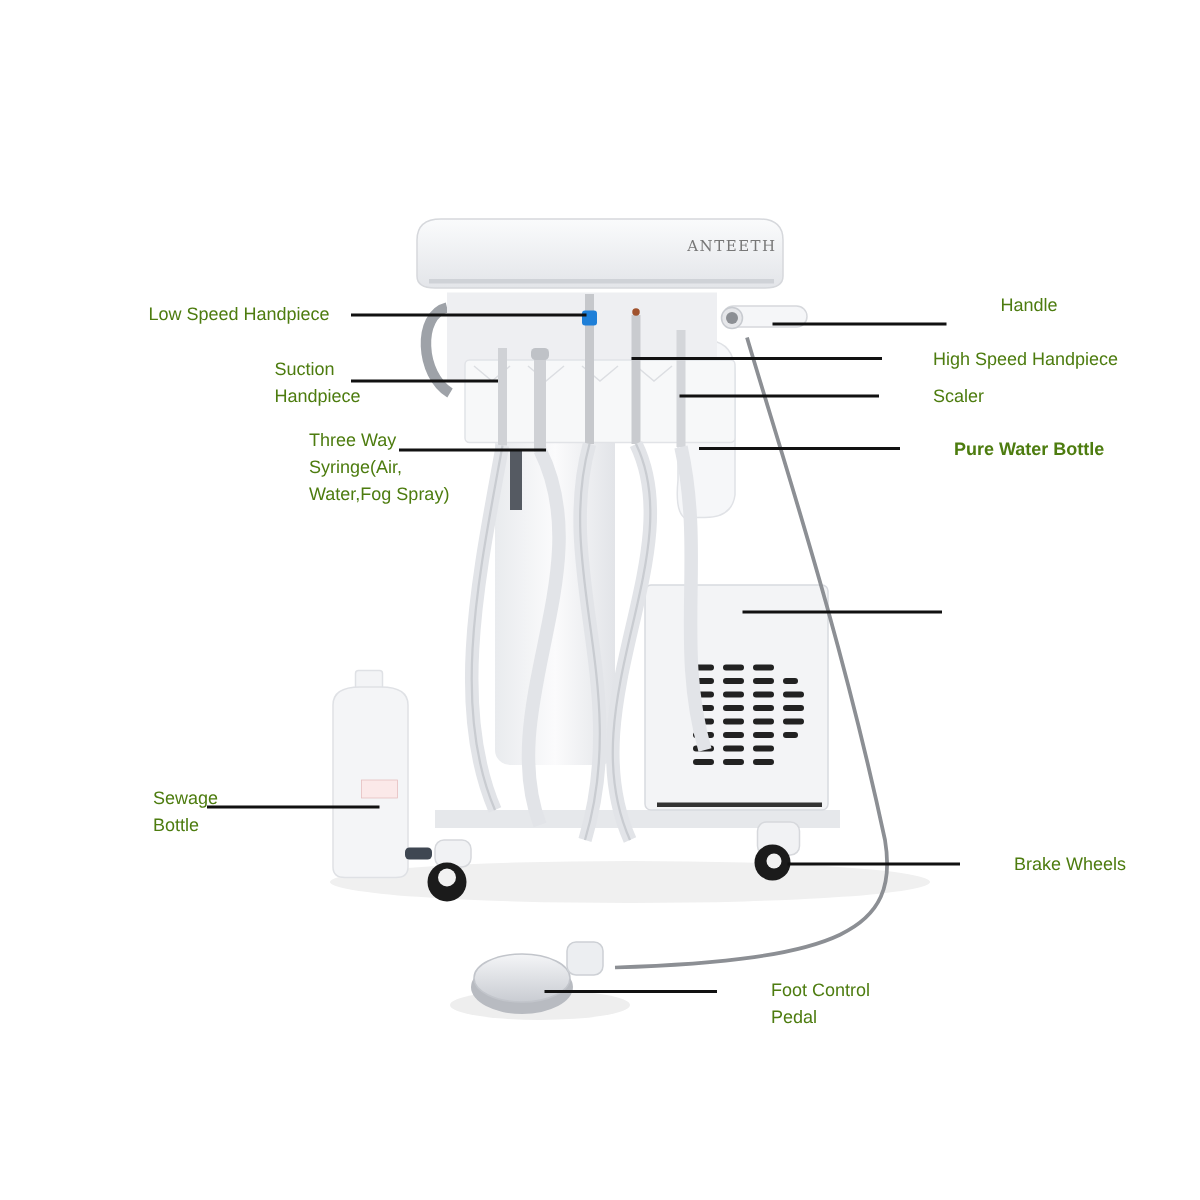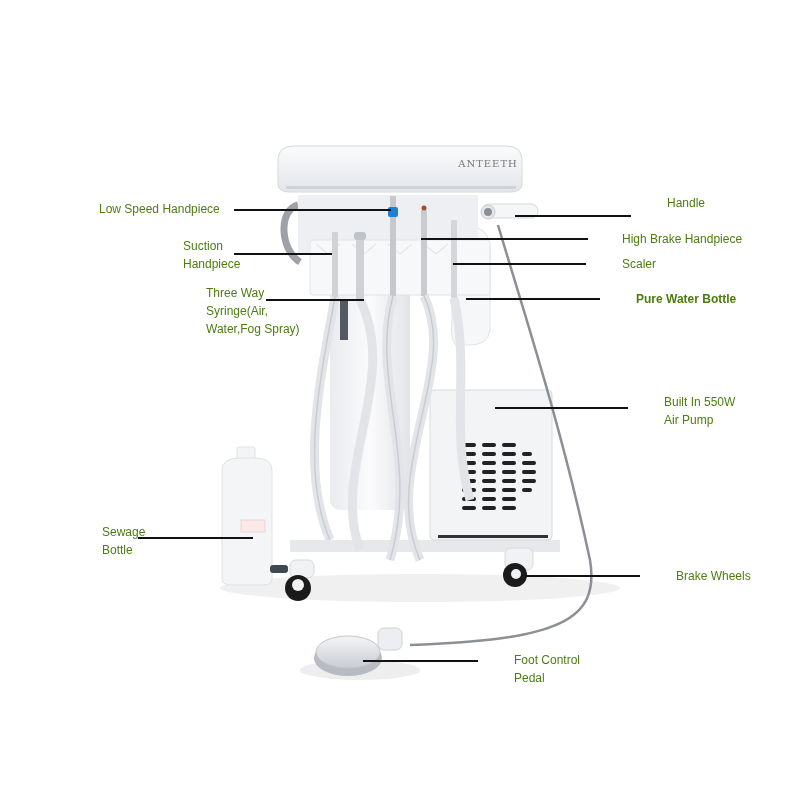--- a/index.html
+++ b/index.html
@@ -150,31 +150,29 @@
 Water,Fog Spray)</div>
   <div class="leader" style="left:266px; top:299px; width:98px;"></div>
 
   <div class="label" style="left:78px; top:523px;">Sewage
 Bottle</div>
   <div class="leader" style="left:138px; top:537px; width:115px;"></div>
 
   <div class="label" style="left:643px; top:194px;">Handle</div>
   <div class="leader" style="left:515px; top:215px; width:116px;"></div>
 
-  <div class="label" style="left:598px; top:230px;">High Brake Handpiece</div>
+  <div class="label" style="left:598px; top:230px;">High Speed Handpiece</div>
   <div class="leader" style="left:421px; top:238px; width:167px;"></div>
 
   <div class="label" style="left:598px; top:255px;">Scaler</div>
   <div class="leader" style="left:453px; top:263px; width:133px;"></div>
 
   <div class="label" style="left:612px; top:290px;font-weight:bold;">Pure Water Bottle</div>
   <div class="leader" style="left:466px; top:298px; width:134px;"></div>
 
-  <div class="label" style="left:640px; top:393px;">Built In 550W
-Air Pump</div>
   <div class="leader" style="left:495px; top:407px; width:133px;"></div>
 
   <div class="label" style="left:652px; top:567px;text-align:right;">Brake Wheels</div>
   <div class="leader" style="left:525px; top:575px; width:115px;"></div>
 
   <div class="label" style="left:490px; top:651px;">Foot Control
 Pedal</div>
   <div class="leader" style="left:363px; top:660px; width:115px;"></div>
 
 </div>

